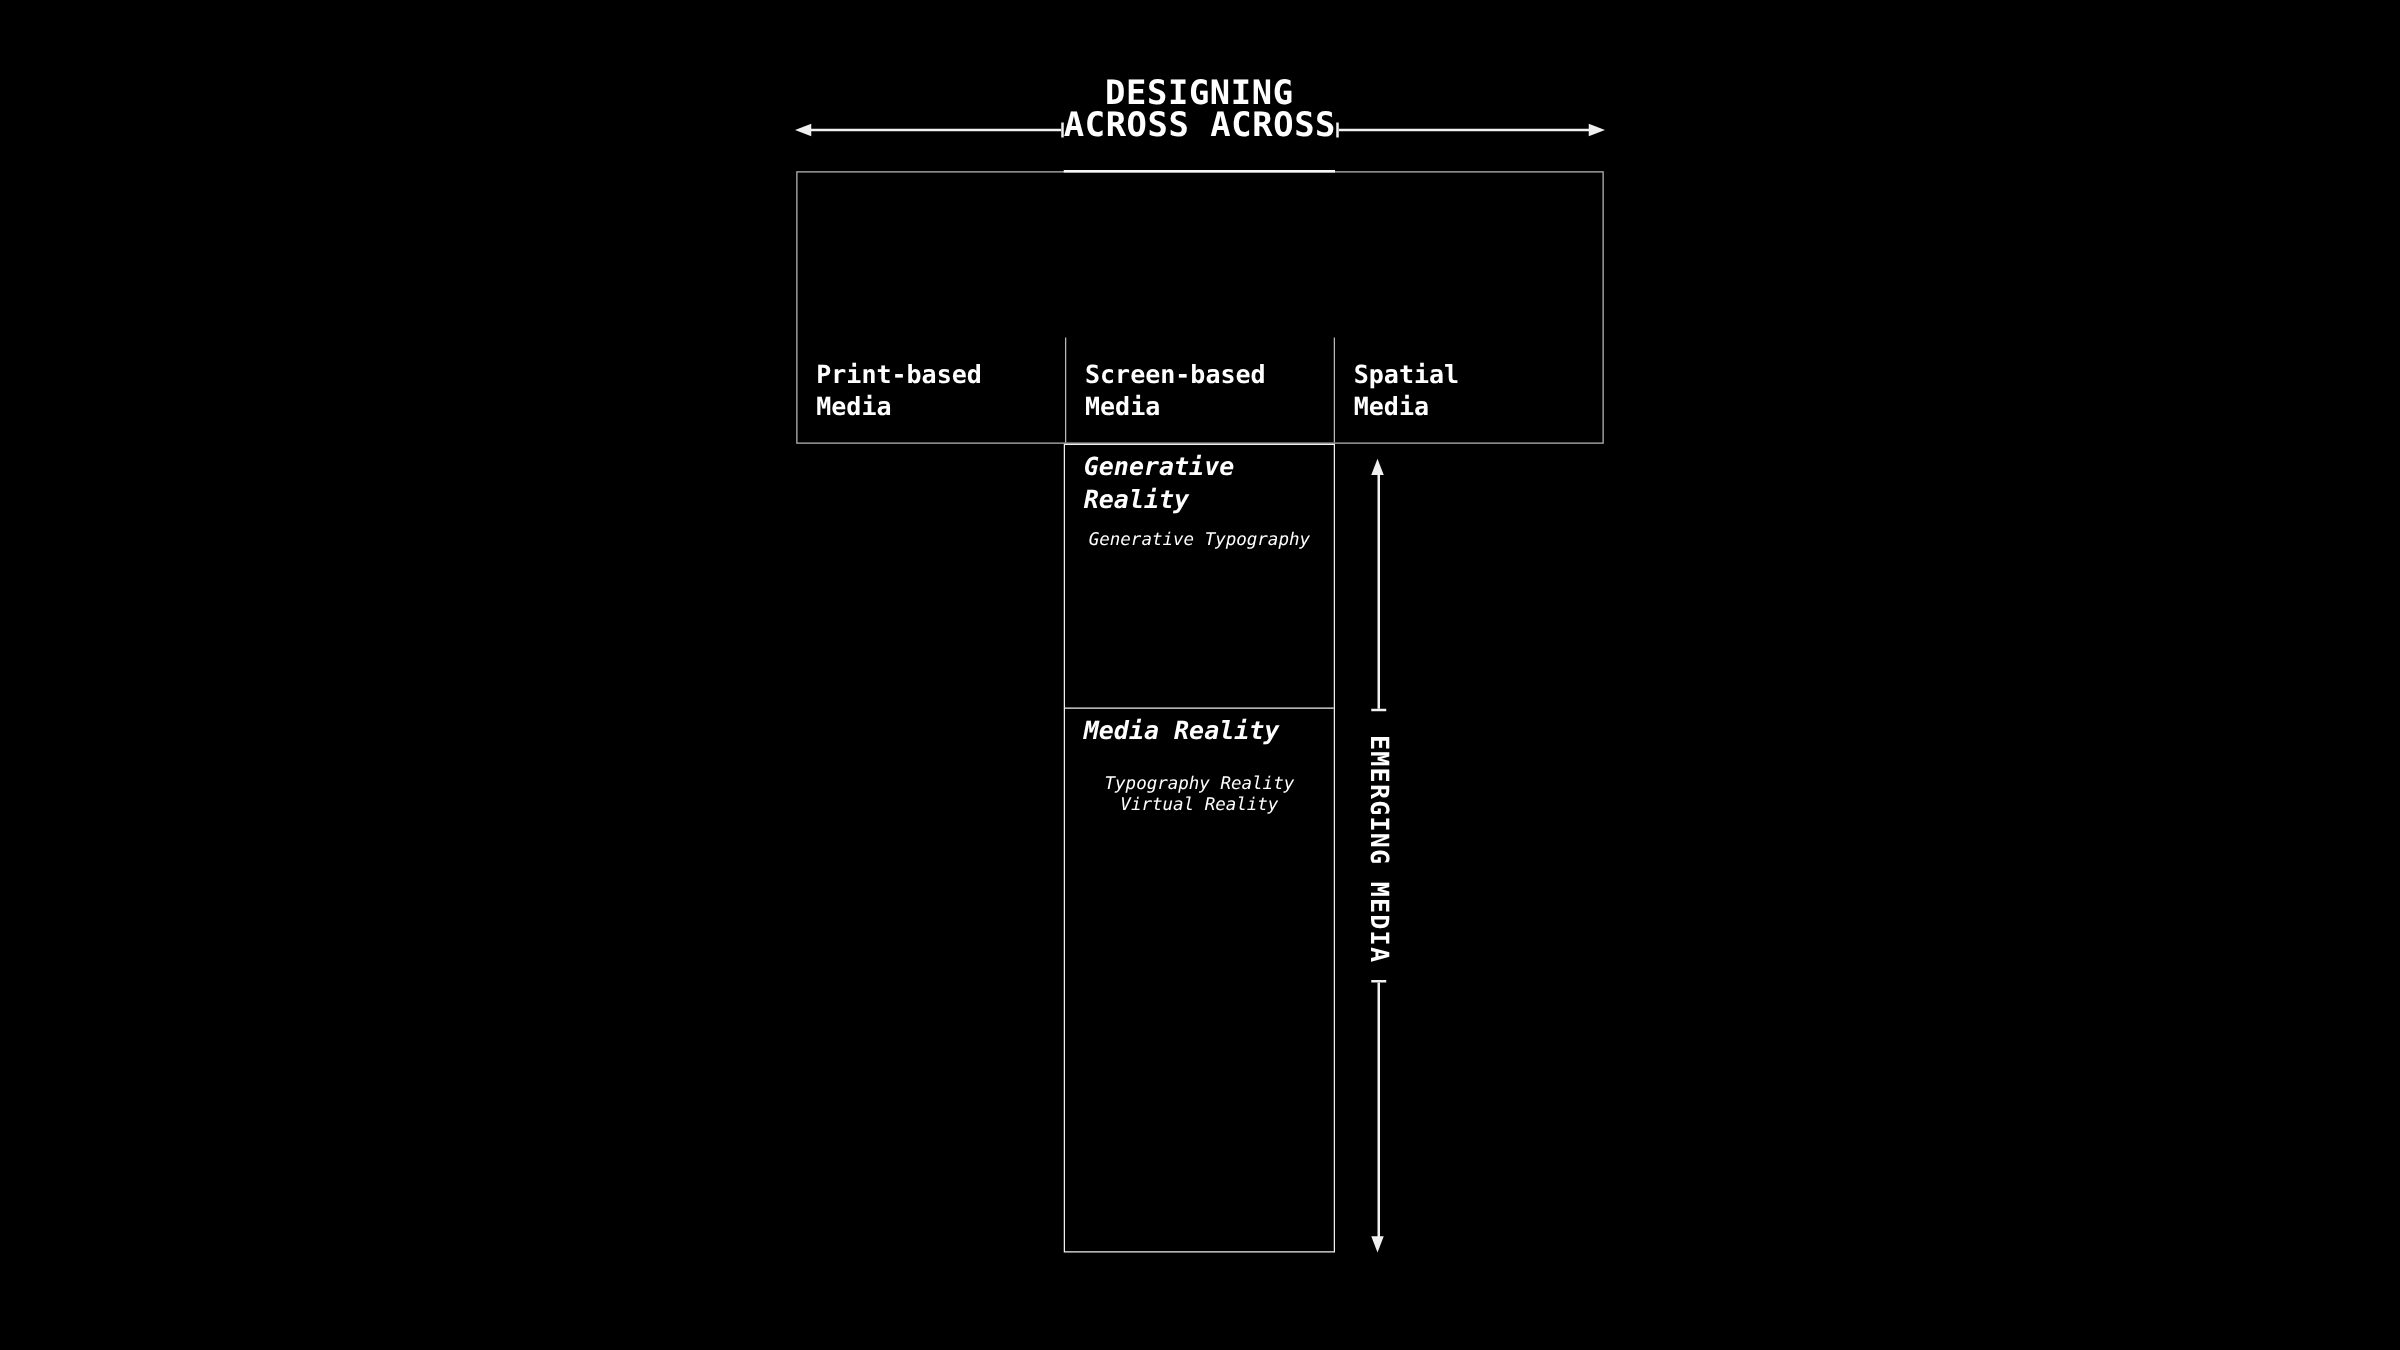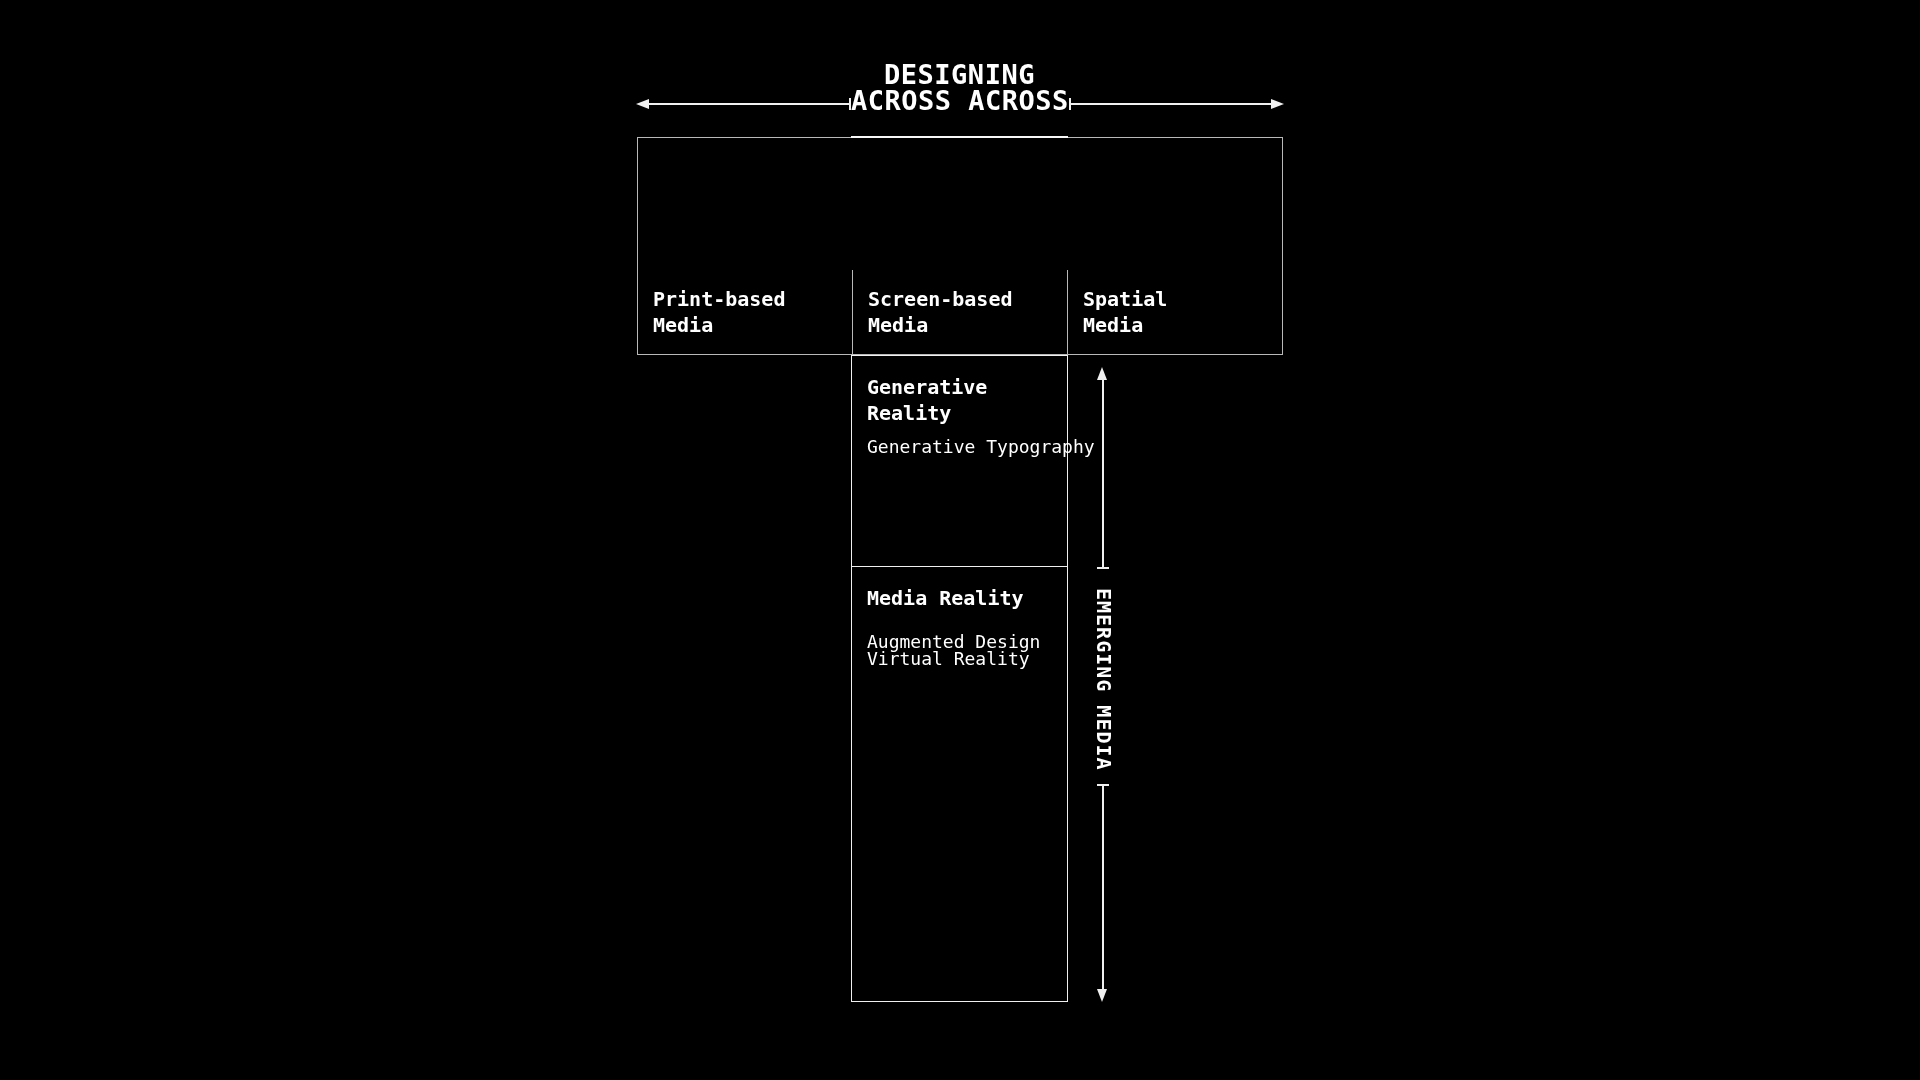--- a/index.html
+++ b/index.html
@@ -34,26 +34,26 @@
   .media-cell{flex:1 1 0;padding:16px 15px;box-sizing:border-box;}
   .media-cell.mid{border-left:1.5px solid #b9b9b9;border-right:1.5px solid #b9b9b9;}
   .cell-title{font-size:20px;line-height:26px;font-weight:700;white-space:nowrap;color:#fff;}
   .mid-top-highlight{position:absolute;left:851px;top:135.5px;width:217px;height:2px;background:#f7f7f7;}
   
   .emerging-col{
     position:absolute;left:851px;top:355px;width:217px;height:647px;
     border:1.5px solid #f0f0f0;box-sizing:border-box;
     display:flex;flex-direction:column;
   }
-  .emerging-cell{box-sizing:border-box;padding:18px 15px;}
+  .emerging-cell{box-sizing:border-box;padding:4px 15px;font-style:italic;}
   .emerging-cell.b{border-bottom:1.5px solid #f0f0f0;}
   #cell-generative{flex:0 0 211px;}
   #cell-mediatecture{flex:0 0 217px;}
   #cell-mixed{flex:1 1 auto;}
-  .sub-items{font-size:18px;line-height:17px;font-weight:400;color:#fff;white-space:nowrap;}
+  .sub-items{font-size:14px;line-height:17px;font-weight:400;color:#fff;white-space:nowrap;text-align:center;}
   .sub-items .sub-line{white-space:nowrap;}
   .m12{margin-top:12px;}
   .m22{margin-top:22px;}
   
   .v-arrow{position:absolute;left:1095px;width:16px;}
   .v-arrow .line{position:absolute;left:7px;width:2px;background:#f0f0f0;}
   .v-arrow .tick{position:absolute;left:2px;width:12px;height:2px;background:#f0f0f0;}
   .v-arrow .head{position:absolute;left:2px;width:0;height:0;}
   #v-arrow-up{top:367px;height:202px;}
   #v-arrow-up .head{top:0;border-left:5.5px solid transparent;border-right:5.5px solid transparent;border-bottom:13px solid #f0f0f0;}
@@ -121,21 +121,21 @@
       </div>
       <div class="sub-items m12">
         <div class="sub-line">Generative Typography</div>
       </div>
     </div>
     <div class="emerging-cell" id="cell-mixed">
       <div class="cell-title">
         <div>Media Reality</div>
       </div>
       <div class="sub-items m22">
-        <div class="sub-line">Augmented Design</div>
+        <div class="sub-line">Typography Reality</div>
         <div class="sub-line">Virtual Reality</div>
       </div>
     </div>
   </div>
 
   <div class="v-arrow" id="v-arrow-up">
     <div class="head"></div>
     <div class="line"></div>
     <div class="tick"></div>
   </div>

